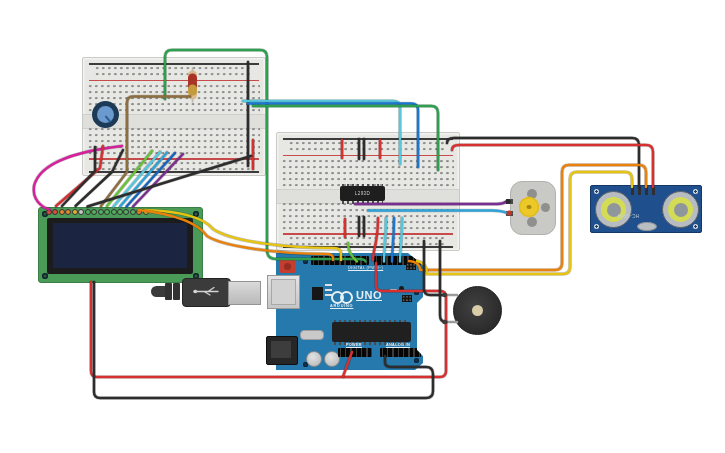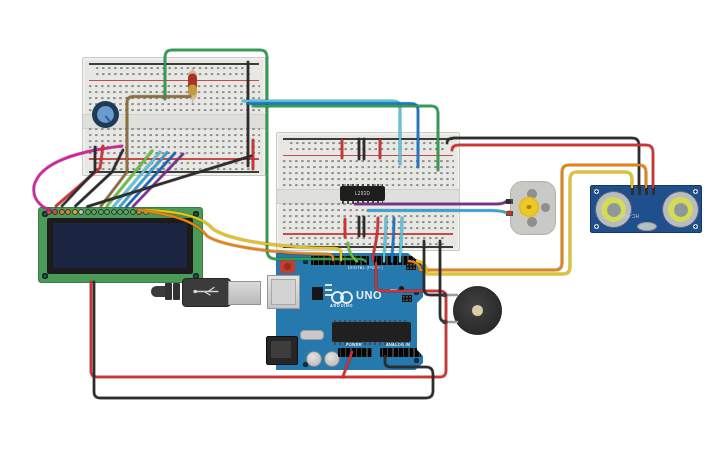--- a/index.html
+++ b/index.html
@@ -21,21 +21,21 @@
   .lcd .screen{position:absolute;left:14px;top:15px;width:134px;height:45px;background:#1b2440;}
   .lcd .screw{position:absolute;width:6px;height:6px;border-radius:50%;background:#2f5d38;box-shadow:inset 0 0 0 1.5px #123;}
   #lcd-pins{position:absolute;left:7px;top:1px;height:6px;}
   .lcd-pin{position:absolute;top:0;width:4px;height:4px;border-radius:50%;border:1px solid #333;}
 
   
   .arduino{position:absolute;left:276px;top:253px;width:147px;height:117px;background:#2579ad;
     clip-path:polygon(0 0,89.8% 0,100% 10.3%,100% 37.6%,95.9% 42.7%,95.9% 82.9%,100% 88%,100% 94%,94.6% 100%,0 100%);}
   .arduino .hole{position:absolute;width:5px;height:5px;border-radius:50%;background:#143a58;box-shadow:inset 0 0 0 1.2px #0c2336;}
   .header{position:absolute;height:9px;background:#141414;background-image:repeating-linear-gradient(90deg,#060606 0 1.6px,#3c3c3c 1.6px 3px,#060606 3px 5.3px);border-radius:1px;}
-  .silk{position:absolute;color:#e7eef3;line-height:1;}
+  .silk{position:absolute;color:#e7eef3;line-height:1;text-decoration:underline;}
   .ledbar{position:absolute;width:7px;height:2.5px;background:#e2e2e2;}
   .ring{position:absolute;width:9px;height:9px;border:2px solid #e9f0f4;border-radius:50%;}
   .icsp{position:absolute;width:10px;height:7px;background:#141414;background-image:radial-gradient(circle at 1.7px 1.7px,#5a5a5a .8px,rgba(0,0,0,0) 1.1px);background-size:3.3px 3.5px;}
   .crystal{position:absolute;left:24px;top:77px;width:22px;height:8px;background:#c9c9c9;border:1px solid #9d9d9d;border-radius:4px;}
   .atmega{position:absolute;left:56px;top:69px;width:79px;height:20px;background:#202020;border-radius:2px;}
   .atmega::before,.atmega::after{content:"";position:absolute;left:2px;right:2px;height:2.5px;background:repeating-linear-gradient(90deg,#4a4a4a 0 2px,rgba(0,0,0,0) 2px 5px);}
   .atmega::before{top:-2.5px;} .atmega::after{bottom:-2.5px;}
   .cap{position:absolute;width:14px;height:14px;border-radius:50%;background:radial-gradient(circle at 40% 35%,#e3e3e3,#b3b3b3);border:1px solid #898989;}
   .ledblock{position:absolute;left:36px;top:34px;width:11px;height:13px;background:#161616;}
 

